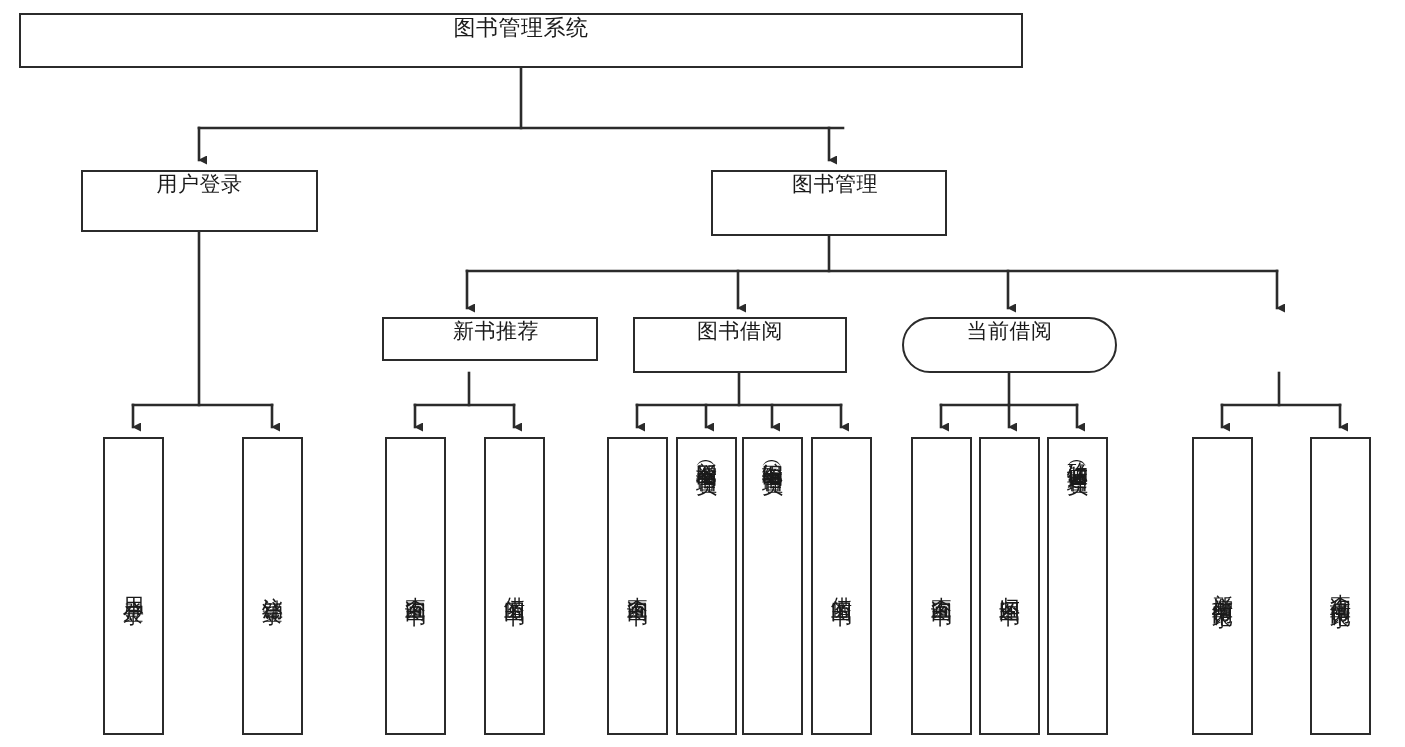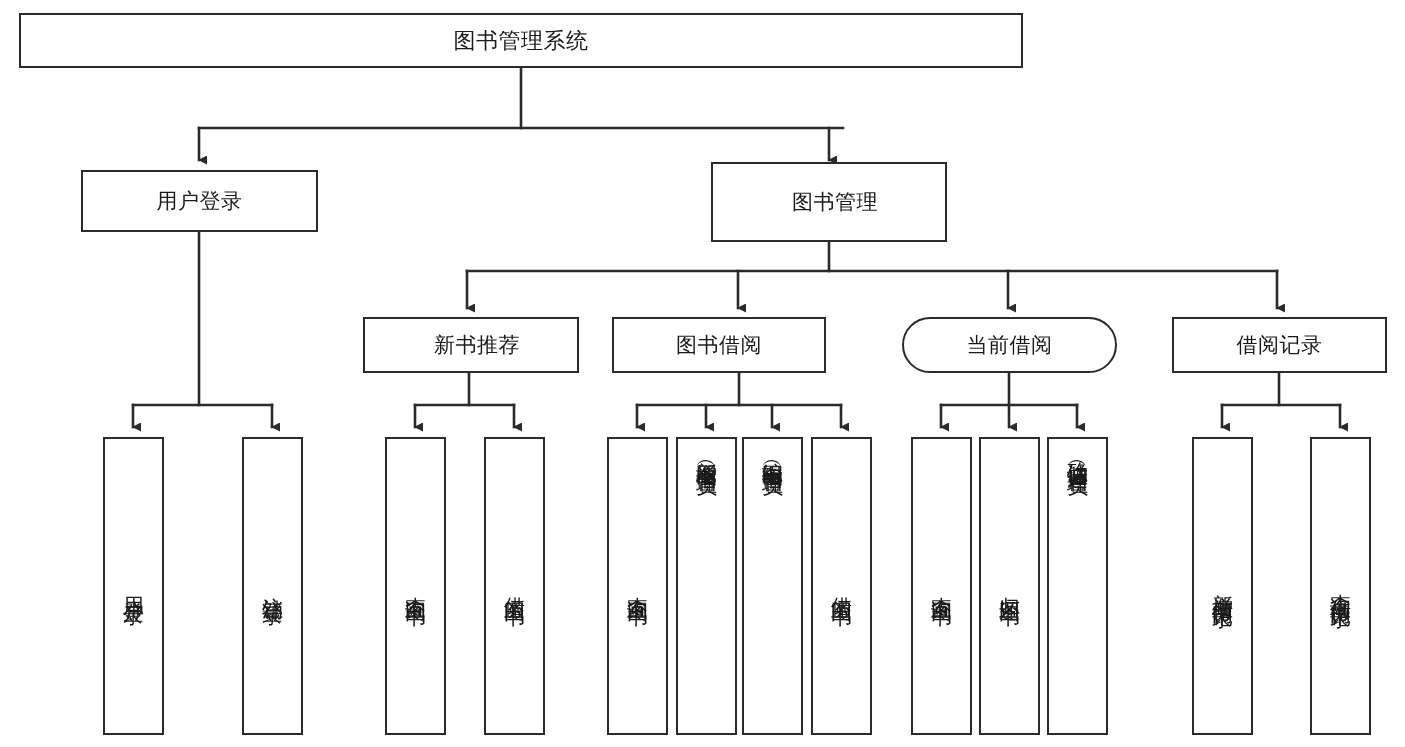--- a/index.html
+++ b/index.html
@@ -25,21 +25,21 @@
     width: 1405px;
     height: 747px;
     pointer-events: none;
   }
   .node {
     position: absolute;
     box-sizing: border-box;
     background: #ffffff;
     border: 2px solid #2b2b2b;
     display: flex;
-    align-items: center;
+    align-items: flex-start;
     justify-content: center;
     color: #1a1a1a;
   }
   .node-label {
     display: block;
     text-align: center;
     line-height: 1.18;
     white-space: nowrap;
   }
   
@@ -141,39 +141,36 @@
   </svg>
 
   <div class="node horiz root" style="left:19px; top:13px; width:1004px; height:55px;">
     <span class="node-label">图书管理系统</span>
   </div>
 
   <div class="node horiz" style="left:81px; top:170px; width:237px; height:62px;">
     <span class="node-label">用户登录</span>
   </div>
 
-  <div class="node horiz" style="left:711px; top:162px; width:236px; height:80px;padding-left:12px;">
+  <div class="node horiz" style="left:711px; top:170px; width:236px; height:66px;padding-left:12px;">
     <span class="node-label">图书管理</span>
   </div>
 
-  <div class="node horiz" style="left:363px; top:317px; width:216px; height:56px;padding-left:12px;">
+  <div class="node horiz" style="left:382px; top:317px; width:216px; height:44px;padding-left:12px;">
     <span class="node-label">新书推荐</span>
   </div>
 
-  <div class="node horiz" style="left:612px; top:317px; width:214px; height:56px;">
+  <div class="node horiz" style="left:633px; top:317px; width:214px; height:56px;">
     <span class="node-label">图书借阅</span>
   </div>
 
   <div class="node horiz" style="left:902px; top:317px; width:215px; height:56px;border-radius:28px;">
     <span class="node-label">当前借阅</span>
   </div>
 
-  <div class="node horiz" style="left:1172px; top:317px; width:215px; height:56px;">
-    <span class="node-label">借阅记录</span>
-  </div>
 
   <div class="node vert mid-text" style="left:103px; top:437px; width:61px; height:298px;">
     <span class="node-label">用户登录</span>
   </div>
 
   <div class="node vert mid-text" style="left:242px; top:437px; width:61px; height:298px;">
     <span class="node-label">注销登录</span>
   </div>
 
   <div class="node vert mid-text" style="left:385px; top:437px; width:61px; height:298px;">

